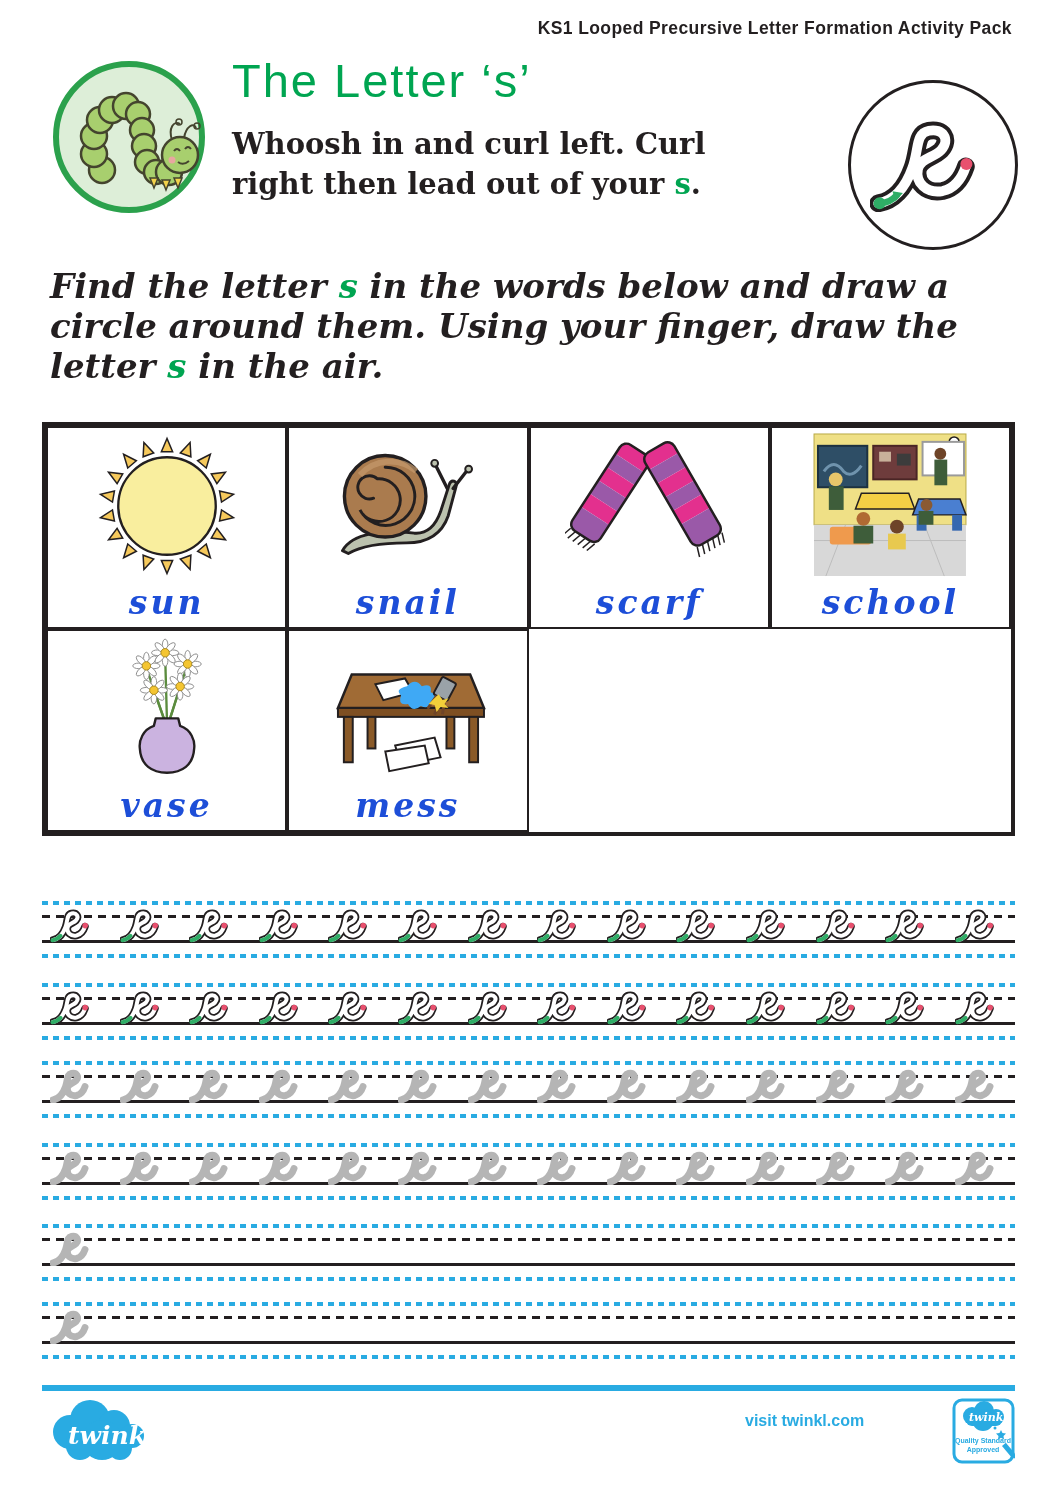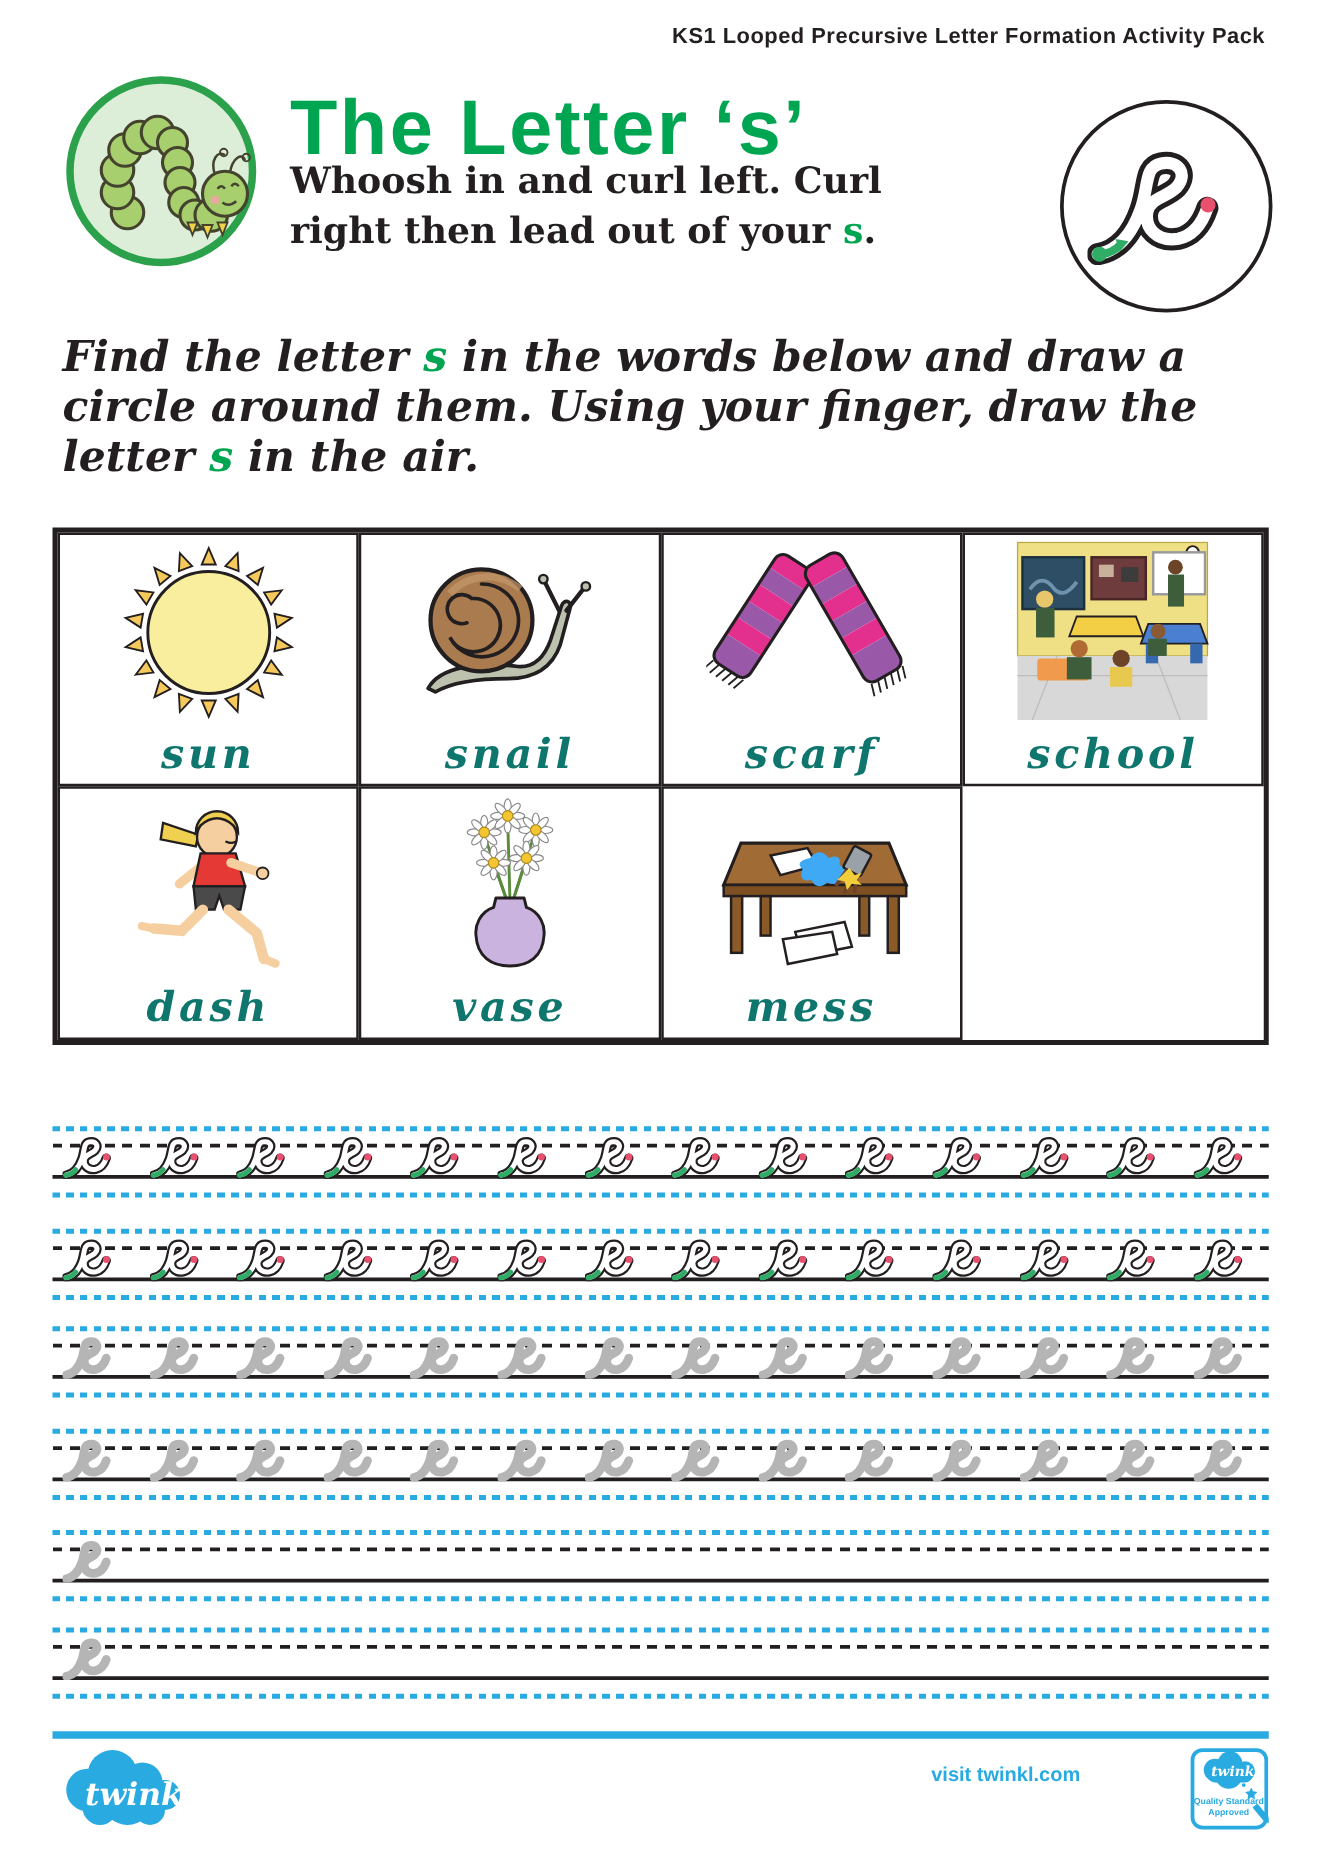--- a/index.html
+++ b/index.html
@@ -3,41 +3,41 @@
 <meta charset="utf-8">
 <style>
   html,body{margin:0;padding:0;background:#ffffff;}
   .page{position:relative;width:1058px;height:1497px;background:#ffffff;overflow:hidden;
         font-family:"Liberation Sans",sans-serif;color:#231f20;}
 
   .pack-title{position:absolute;top:18px;right:46px;font-size:17.5px;font-weight:bold;
               letter-spacing:.4px;color:#231f20;font-family:"Liberation Sans",sans-serif;}
 
   .mascot{position:absolute;left:50px;top:58px;width:158px;height:158px;}
-  .page-title{position:absolute;left:232px;top:67px;font-size:62px;font-weight:bold;
+  .page-title{position:absolute;left:232px;top:53px;font-size:47px;font-weight:normal;
               color:#00a551;letter-spacing:2px;font-family:"Liberation Sans",sans-serif;}
   .subtitle{position:absolute;left:232px;top:124px;width:560px;font-size:29px;line-height:40px;
             font-family:"DejaVu Serif",serif;font-weight:600;color:#231f20;}
   .green-letter{color:#00a551;font-weight:bold;}
 
   .formation-circle{position:absolute;left:848px;top:80px;width:164px;height:164px;
             border:3.5px solid #231f20;border-radius:50%;background:#fff;
             display:flex;align-items:center;justify-content:center;}
 
   .instructions{position:absolute;left:50px;top:266px;width:930px;font-size:34px;line-height:40px;
             font-family:"DejaVu Serif",serif;font-style:italic;font-weight:600;color:#231f20;}
 
   .word-grid{position:absolute;left:42px;top:422px;width:973px;height:414px;
              display:grid;grid-template-columns:repeat(4,1fr);grid-template-rows:repeat(2,1fr);
              border:4px solid #231f20;box-sizing:border-box;background:#fff;}
   .cell{border:2px solid #231f20;box-sizing:border-box;display:flex;flex-direction:column;
         align-items:center;justify-content:flex-end;padding-bottom:4px;}
   .cell .pic{flex:1;display:flex;align-items:center;justify-content:center;width:100%;}
   .cell .word{font-family:"DejaVu Serif",serif;font-style:italic;font-weight:600;
-              font-size:33px;color:#0f766e;letter-spacing:3px;line-height:40px;}
+              font-size:33px;color:#1d4ed8;letter-spacing:3px;line-height:40px;}
 
   .line-set{position:absolute;left:42px;width:973px;height:56px;}
   .blue-dash{position:absolute;left:0;right:0;height:4px;
        background:repeating-linear-gradient(to right,#29abe2 0 6px,transparent 6px 11px);}
   .black-dash{position:absolute;left:0;right:0;height:3px;
        background:repeating-linear-gradient(to right,#231f20 0 8px,transparent 8px 14px);}
   .baseline{position:absolute;left:0;right:0;height:3px;background:#231f20;}
   .bd-top{top:0;} .kd{top:14px;} .bl{top:39px;} .bd-bot{top:53px;}
   .letters{position:absolute;left:8px;right:14px;top:8px;height:34px;display:flex;
            justify-content:space-between;align-items:flex-end;}
@@ -332,42 +332,20 @@
           <rect x="48" y="95" width="20" height="18" fill="#3e5d3a"></rect>
           <circle cx="92" cy="96" r="7" fill="#6e4428"></circle>
           <rect x="83" y="103" width="18" height="16" fill="#e8c94f"></rect>
           <circle cx="122" cy="74" r="6" fill="#8a5a33"></circle>
           <rect x="114" y="80" width="15" height="14" fill="#3e5d3a"></rect>
         </svg>
       </div>
       <div class="word">school</div>
     </div>
 
-    <div class="cell">
-      <div class="pic">
-        <svg viewBox="0 0 150 160" width="150" height="150">
-          <g stroke-linecap="round">
-            <line x1="70" y1="62" x2="50" y2="78" stroke="#f6cfa0" stroke-width="8"></line>
-            <polygon points="36,26 66,36 64,46 34,40" fill="#f0d050" stroke="#231f20" stroke-width="2"></polygon>
-            <circle cx="82" cy="38" r="17" fill="#f6cfa0" stroke="#231f20" stroke-width="2"></circle>
-            <path d="M64 34 A18 18 0 0 1 100 34 L96 28 Q82 16 68 28 Z" fill="#f0d050" stroke="#231f20" stroke-width="2"></path>
-            <path d="M90 42 q4 2 8 0" fill="none" stroke="#231f20" stroke-width="2"></path>
-            <path d="M68 52 L98 52 L106 80 L62 80 Z" fill="#e53935" stroke="#231f20" stroke-width="2"></path>
-            <line x1="94" y1="60" x2="118" y2="68" stroke="#f6cfa0" stroke-width="8"></line>
-            <circle cx="121" cy="69" r="5" fill="#f6cfa0" stroke="#231f20" stroke-width="1.5"></circle>
-            <path d="M62 80 L106 80 L102 100 L88 100 L84 88 L80 100 L64 100 Z" fill="#4a4a4a" stroke="#231f20" stroke-width="2"></path>
-            <path d="M92 100 L116 120 L122 142" fill="none" stroke="#f6cfa0" stroke-width="9"></path>
-            <path d="M70 100 L52 118 L28 116" fill="none" stroke="#f6cfa0" stroke-width="9"></path>
-            <path d="M122 142 l10 4" stroke="#f6cfa0" stroke-width="7"></path>
-            <path d="M28 116 l-10 -2" stroke="#f6cfa0" stroke-width="7"></path>
-          </g>
-        </svg>
-      </div>
-      <div class="word">dash</div>
-    </div>
 
     <div class="cell">
       <div class="pic">
         <svg viewBox="0 0 120 160" width="120" height="150">
           <g stroke="#5b8c3e" stroke-width="2.5">
             <line x1="58" y1="94" x2="38" y2="36"></line>
               <line x1="60" y1="94" x2="58" y2="22"></line>
             <line x1="62" y1="94" x2="82" y2="32"></line>
               <line x1="58" y1="94" x2="46" y2="60"></line>
             <line x1="62" y1="94" x2="74" y2="56"></line>

